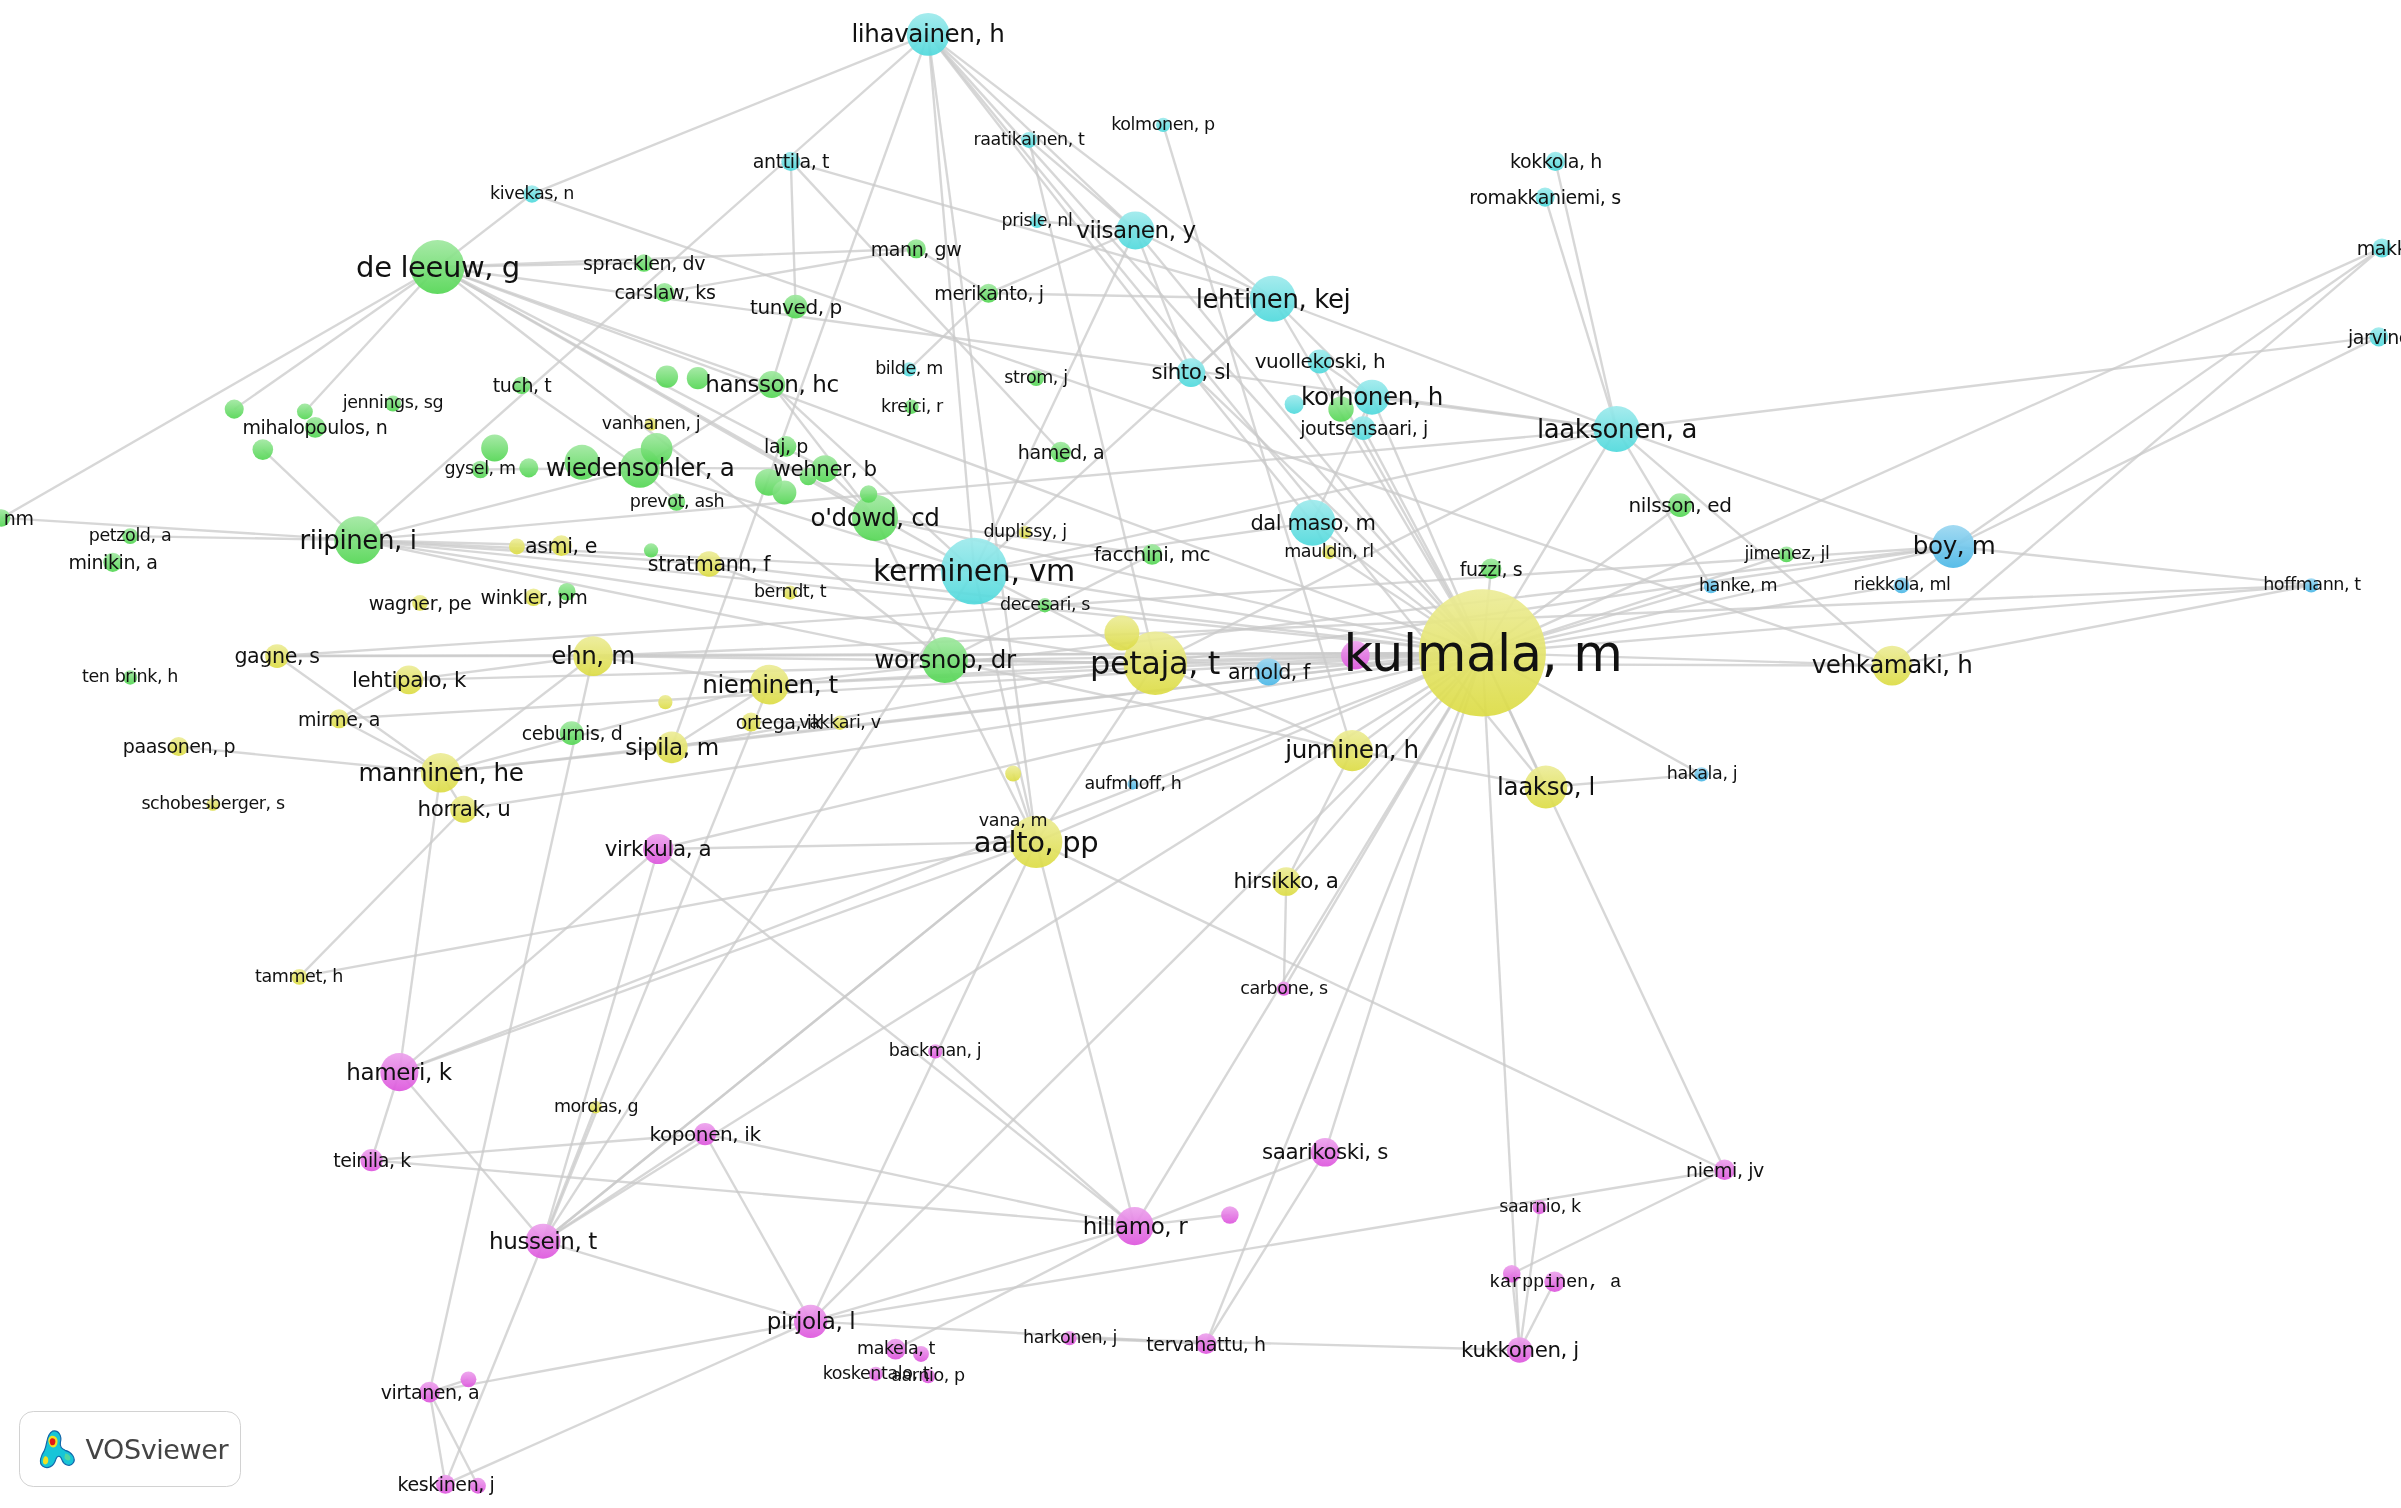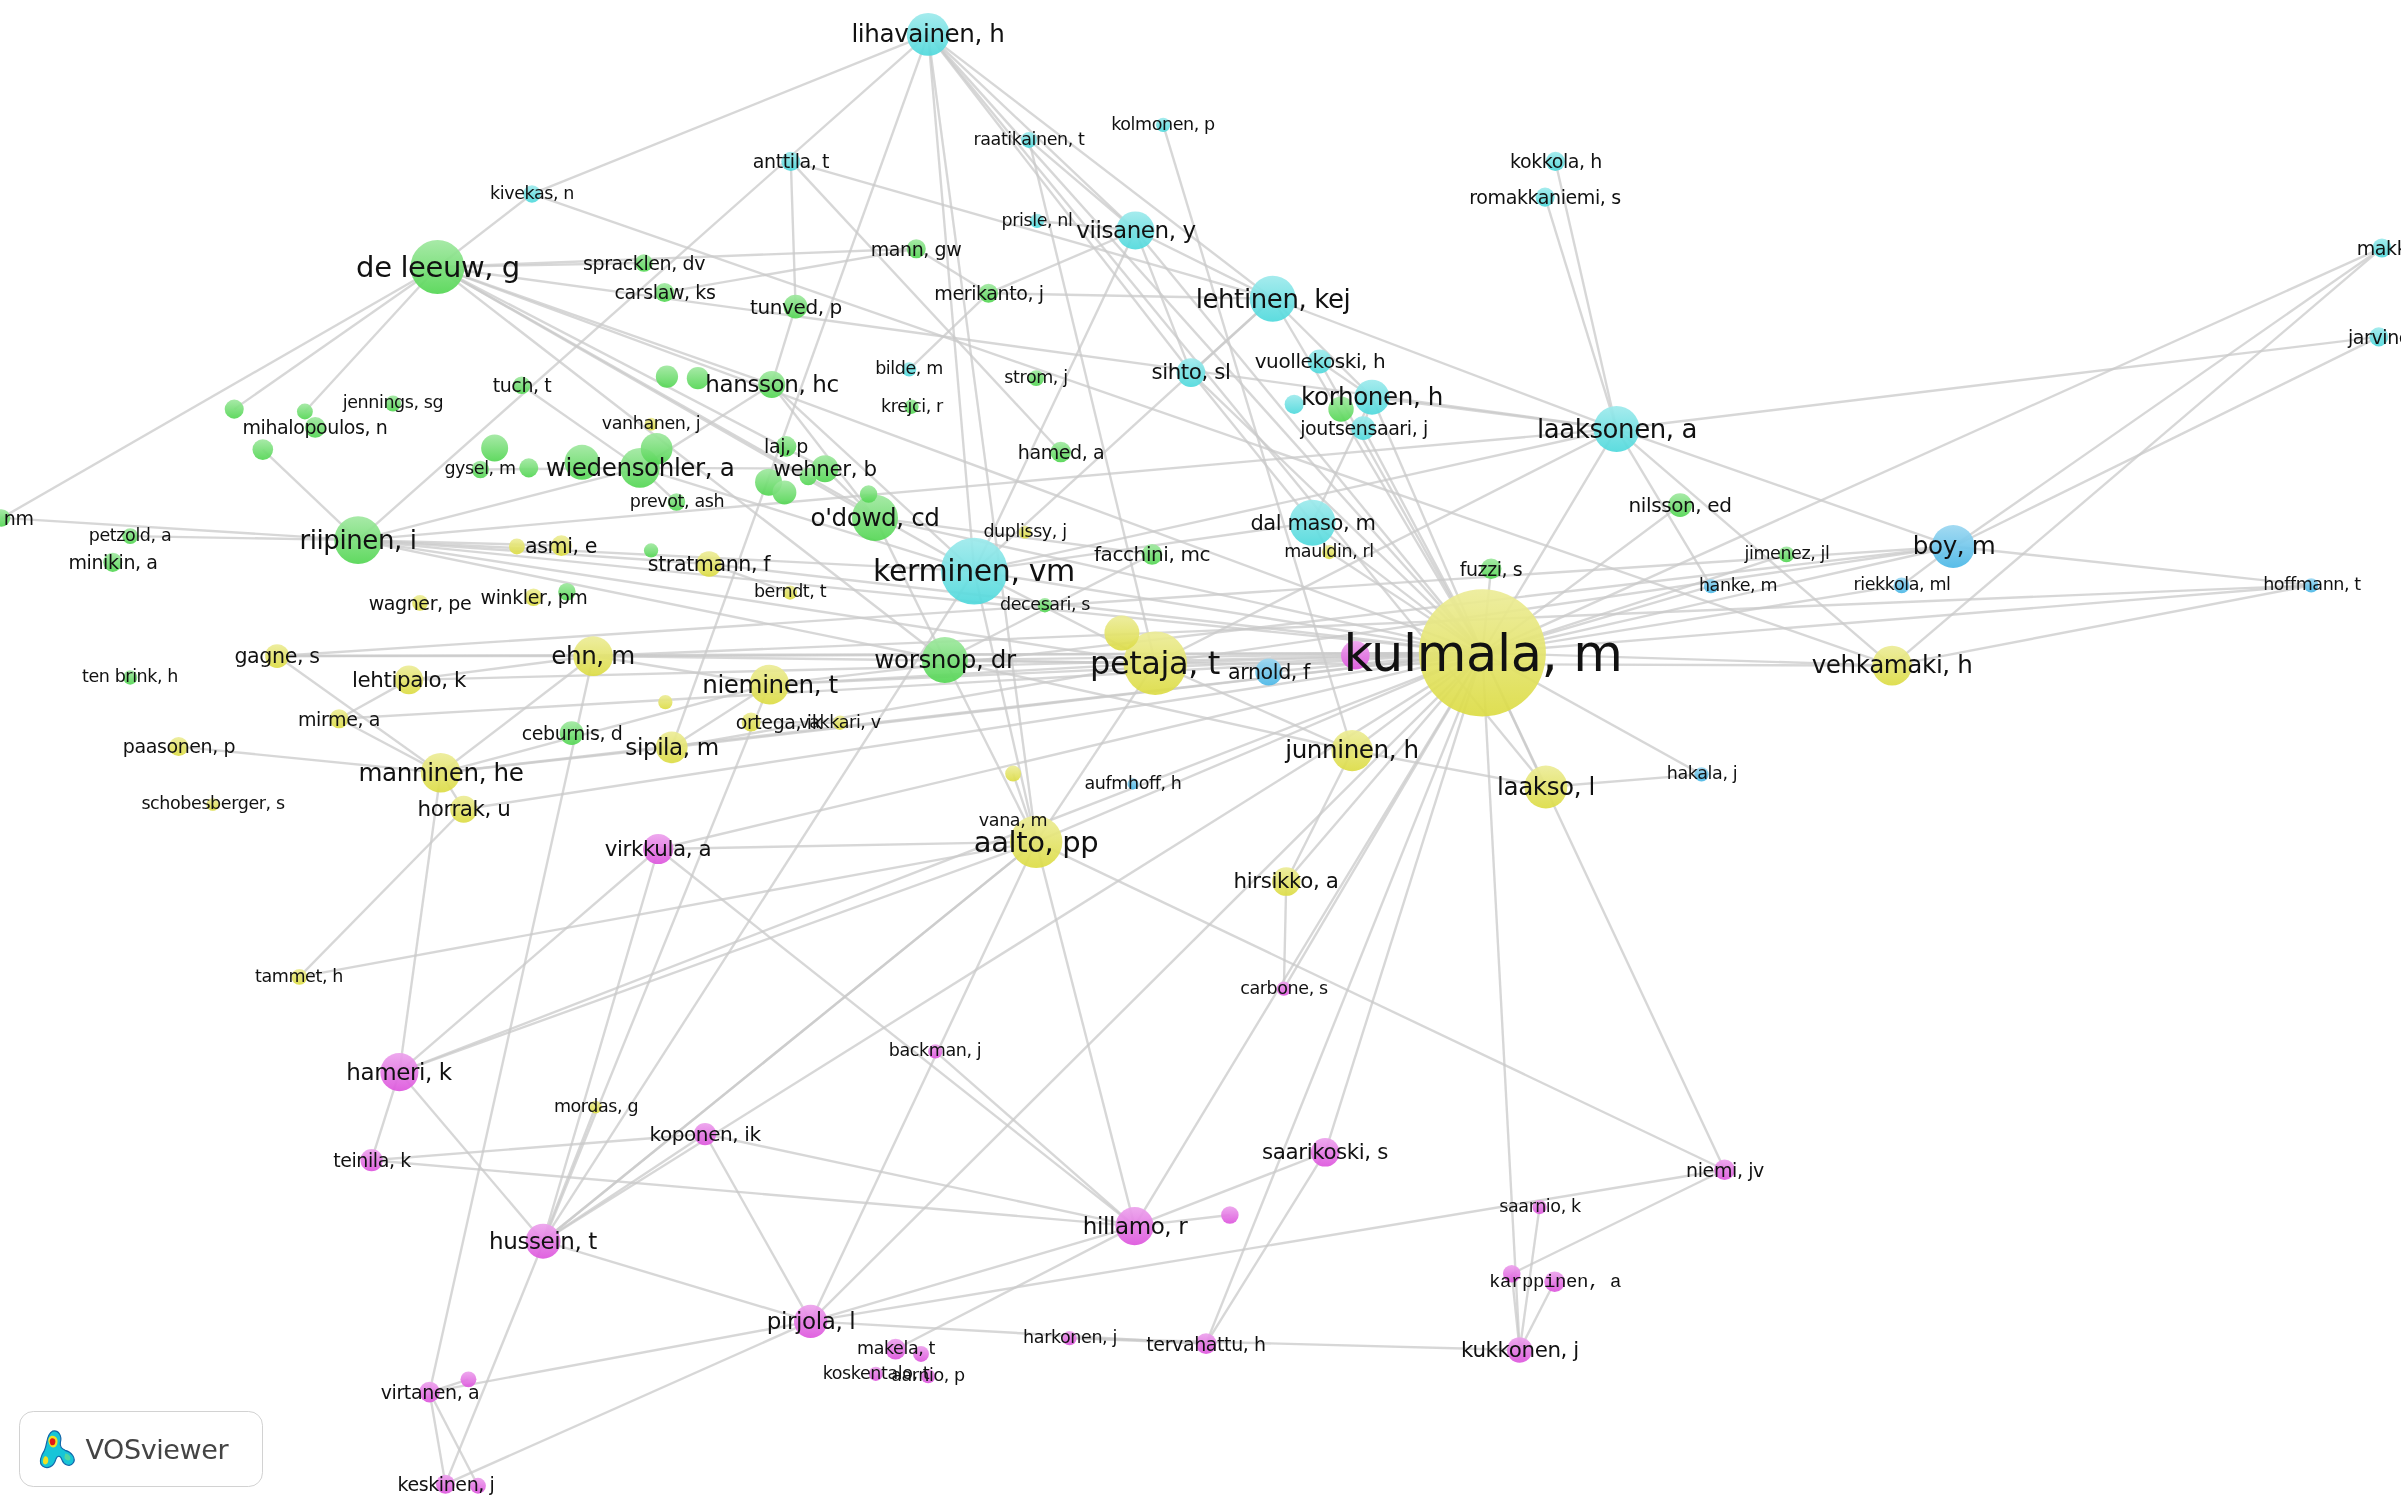--- a/index.html
+++ b/index.html
@@ -1,20 +1,20 @@
 <!DOCTYPE html>
 <html style="font-size:12.7px"><head>
 <meta charset="utf-8">
 <style>
   html, body { margin:0; padding:0; background:#ffffff; }
   body { width:2401px; height:1509px; overflow:hidden; position:relative; font-family:"DejaVu Sans", sans-serif; }
   #canvas { position:absolute; left:0; top:0; width:2401px; height:1509px; }
   #edges line { stroke:#c9c9c9; stroke-opacity:0.75; stroke-width:3; }
   .node-label { position:absolute; transform:translate(-50%,-50%); white-space:nowrap; color:#111; line-height:1; pointer-events:auto; font-family:"DejaVu Sans", sans-serif; letter-spacing:-0.4px; }
-  #badge { position:absolute; left:19px; top:1411px; width:244px; height:76px; border:1.6px solid #d2d2d2; border-radius:14.3px; background:#fff; box-sizing:border-box; display:flex; align-items:center; }
+  #badge { position:absolute; left:19px; top:1411px; width:222px; height:76px; border:1.6px solid #d2d2d2; border-radius:14.3px; background:#fff; box-sizing:border-box; display:flex; align-items:center; }
   #badge .logo { width:40px; height:43px; margin-left:17.5px; margin-right:8px; }
   #badge .brand { font-family:"DejaVu Sans", sans-serif; font-size:27px; color:#444; letter-spacing:-0.4px; }
 </style>
 </head>
 <body>
 
 <svg id="canvas" viewBox="0 0 3024 1900" xmlns="http://www.w3.org/2000/svg">
   <defs id="defs">
       <linearGradient id="grad-yellow" x1="0" y1="0" x2="0" y2="1">
         <stop offset="0" stop-color="rgb(236,236,152)"></stop>

